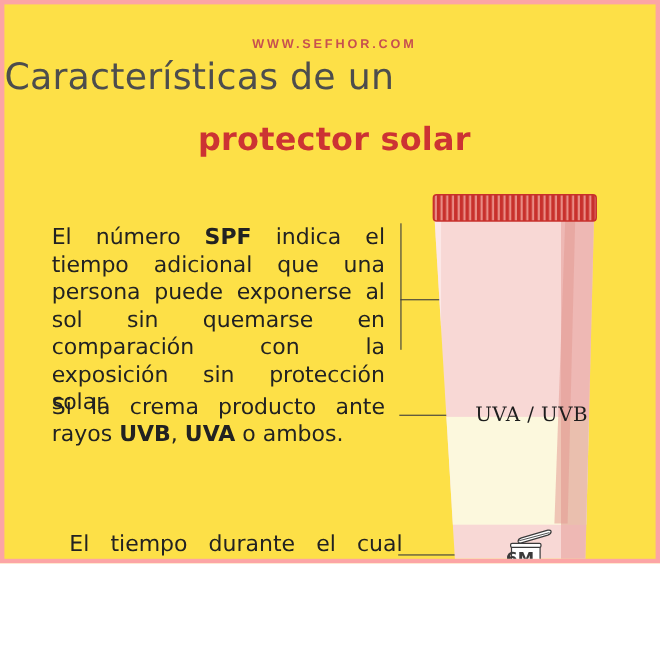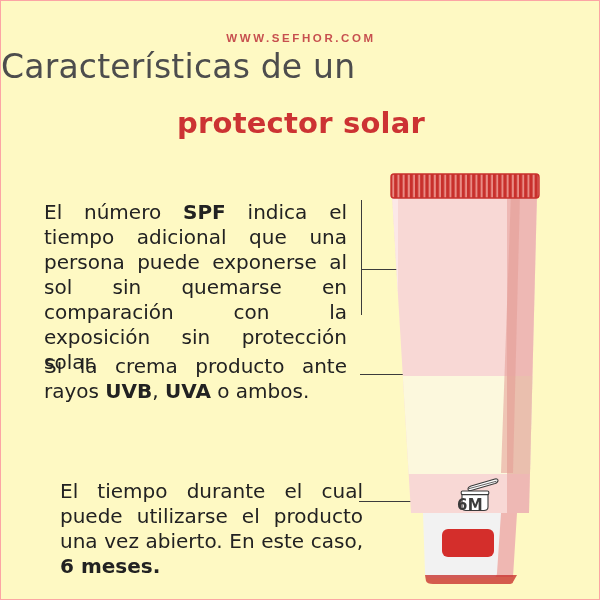--- a/index.html
+++ b/index.html
@@ -9,23 +9,23 @@
   body {
     width: 600px;
     height: 600px;
     background: #ffffff;
     font-family: "Liberation Sans", sans-serif;
     overflow: hidden;
   }
   #page {
     position: relative;
     width: 600px;
-    height: 600px;
-    background: #fef9c3;
-    border: 1px solid #fca5a5;
+    height: 512px;
+    background: #fde047;
+    border: 4px solid #fca5a5;
     box-sizing: border-box;
     overflow: hidden;
   }
 
   
   #site-url {
     position: absolute;
     top: 31px;
     left: 0;
     width: 600px;
@@ -227,14 +227,15 @@
       <line x1="12" y1="11.6" x2="39.5" y2="4.2" stroke="#3a3a3a" stroke-width="0.8"></line>
 
       <path d="M5,16 L31,16 L31,30 Q31,33.5 27,33.5 L9,33.5 Q5,33.5 5,30 Z" fill="#ffffff" stroke="#3a3a3a" stroke-width="1.1" stroke-linejoin="round"></path>
 
       <rect x="4.2" y="14" width="27.6" height="3.6" rx="1.3" ry="1.3" fill="#ffffff" stroke="#3a3a3a" stroke-width="1.1"></rect>
     </svg>
     <div id="pao-text">6M</div>
   </div>
 
 
+  <div class="callout" id="callout-uv">UVA / UVB</div>
 
 </div>
 
 </body></html>

